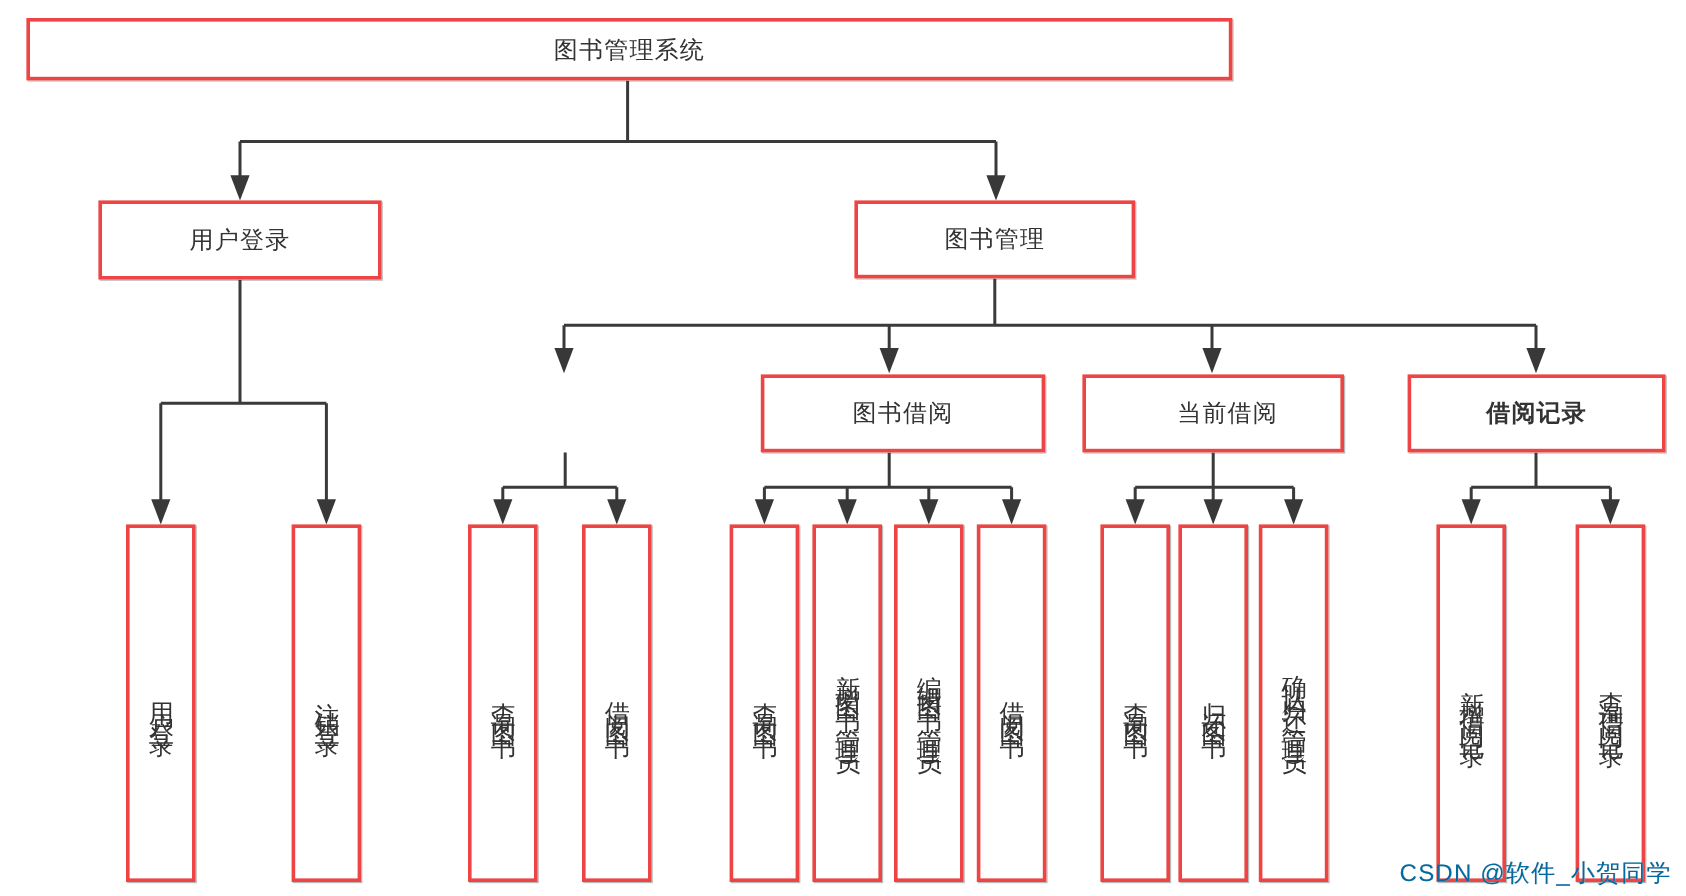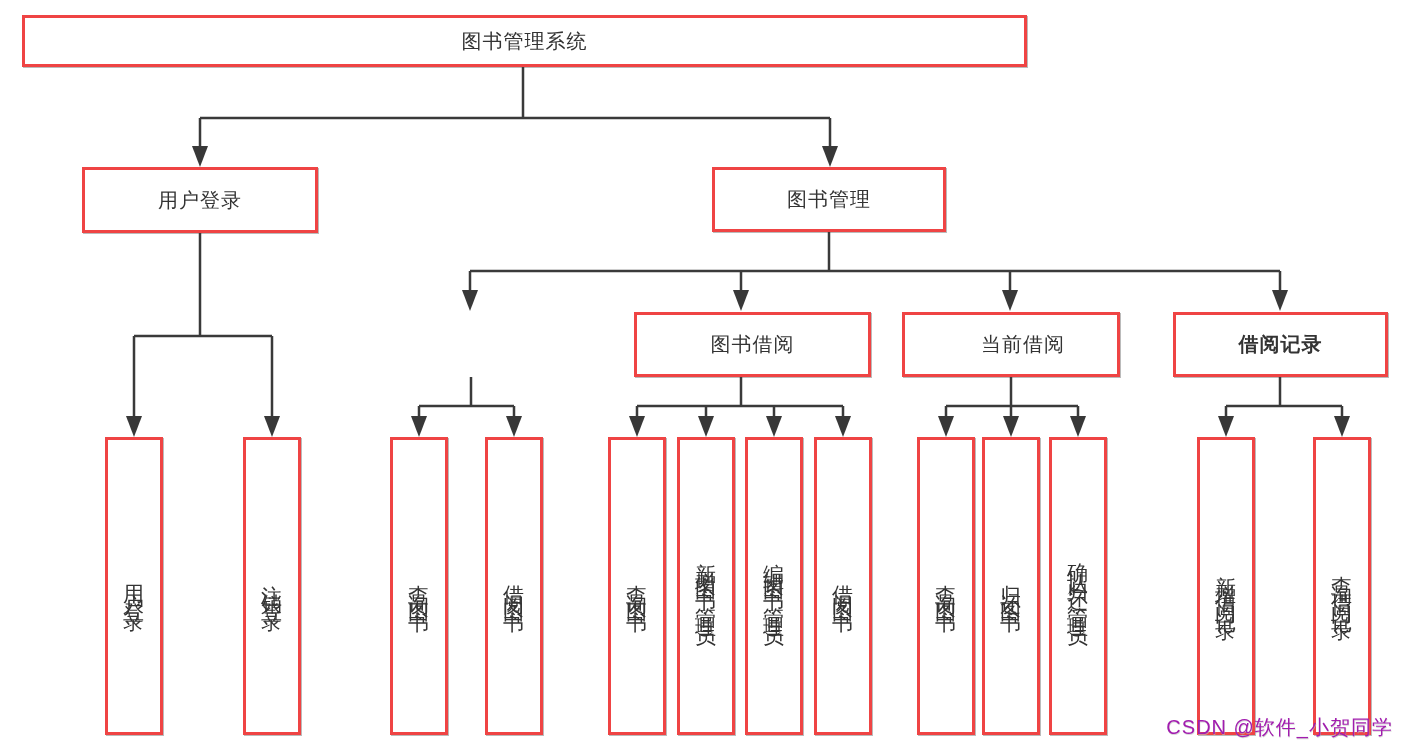--- a/index.html
+++ b/index.html
@@ -55,21 +55,21 @@
     font-size: 21px;
     letter-spacing: 9px;
     line-height: 1;
     color: #333333;
   }
   .watermark {
     position: absolute;
     right: 12px;
     bottom: 6px;
     font-size: 20px;
-    color: #a21caf;
+    color: #0369a1;
     letter-spacing: 1px;
     text-shadow: 0.5px 0.5px 0 rgba(190,190,190,0.6);
     white-space: nowrap;
   }
 </style>
 </head>
 <body>
 
 <div class="stage">
 

